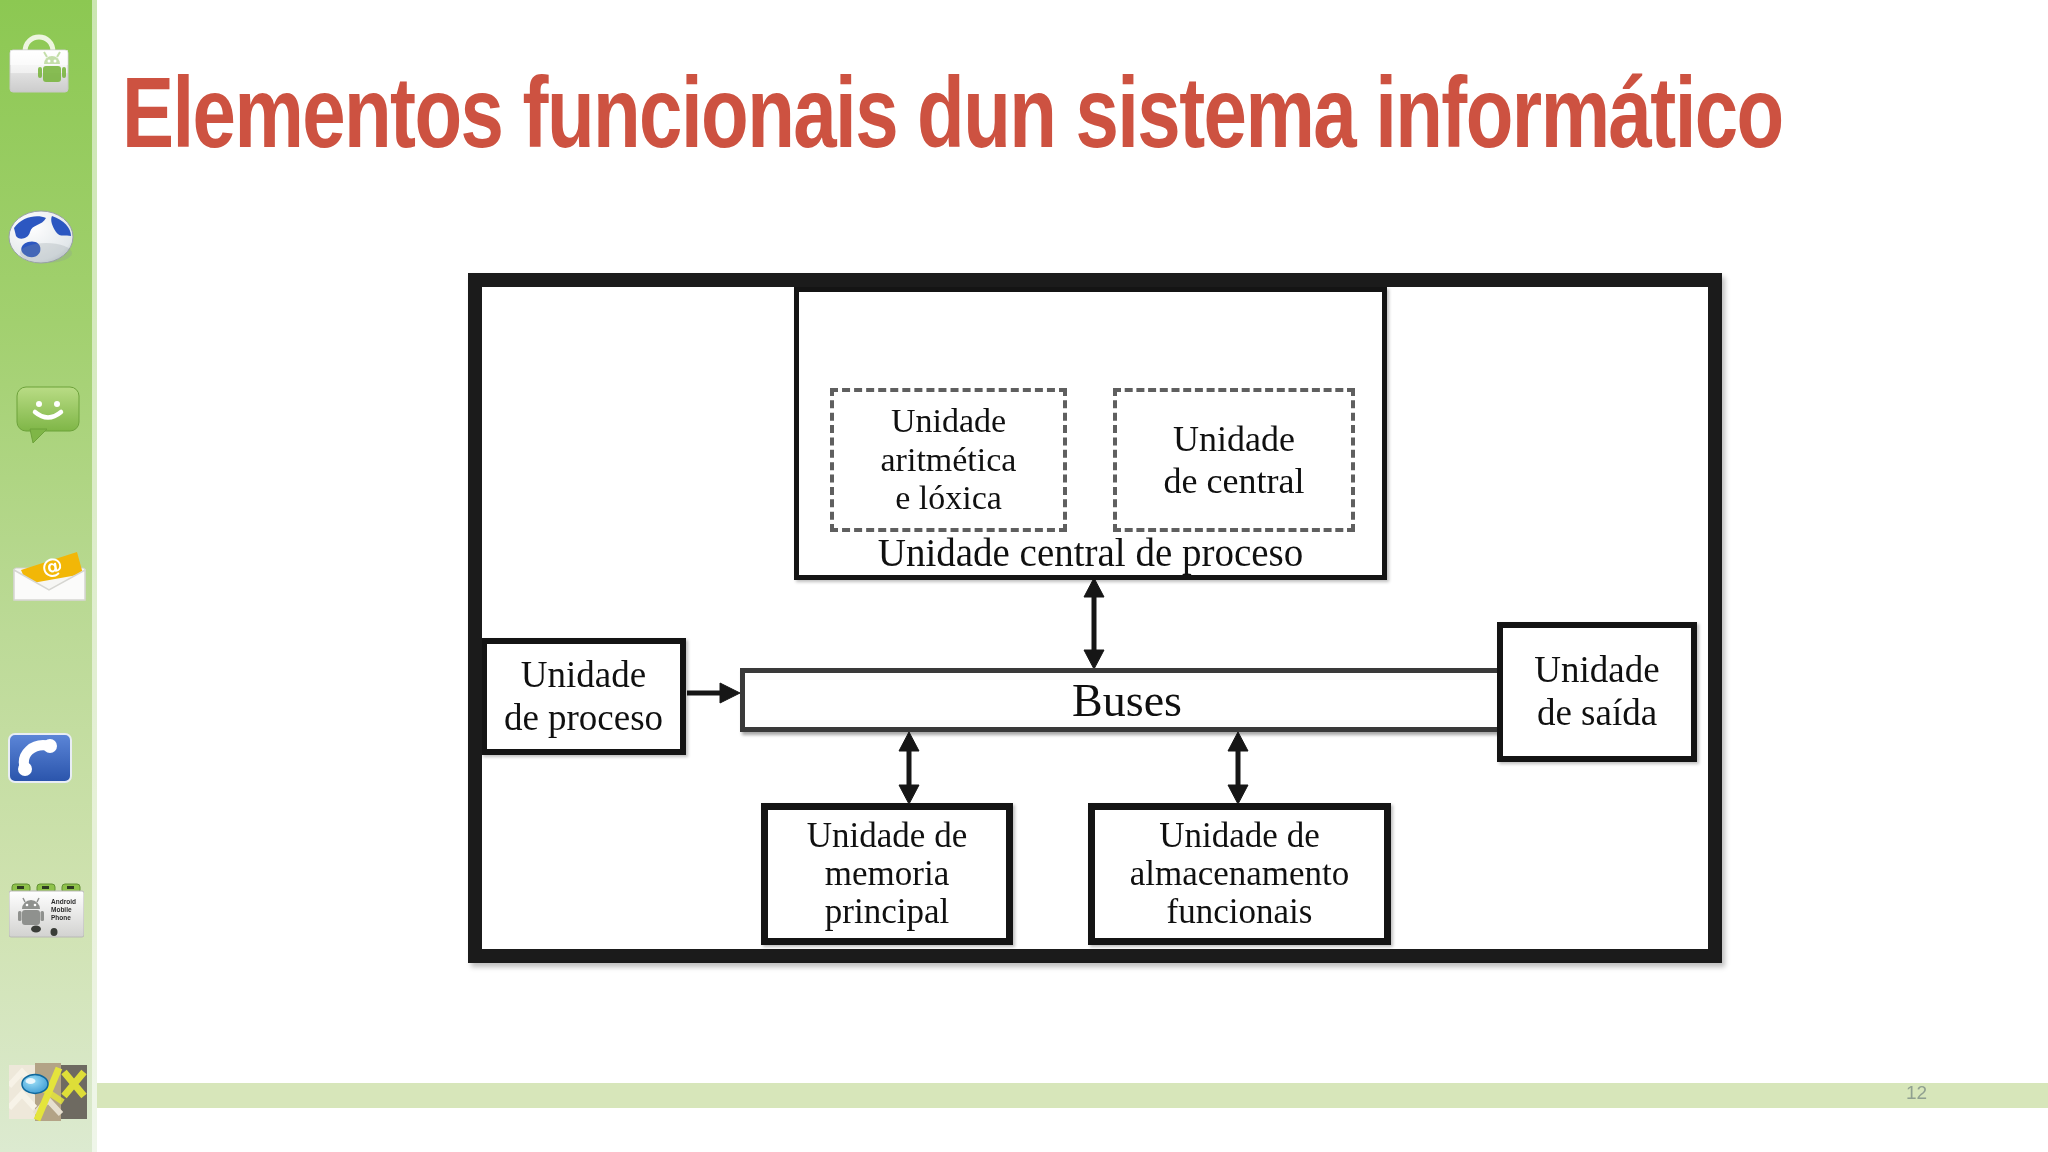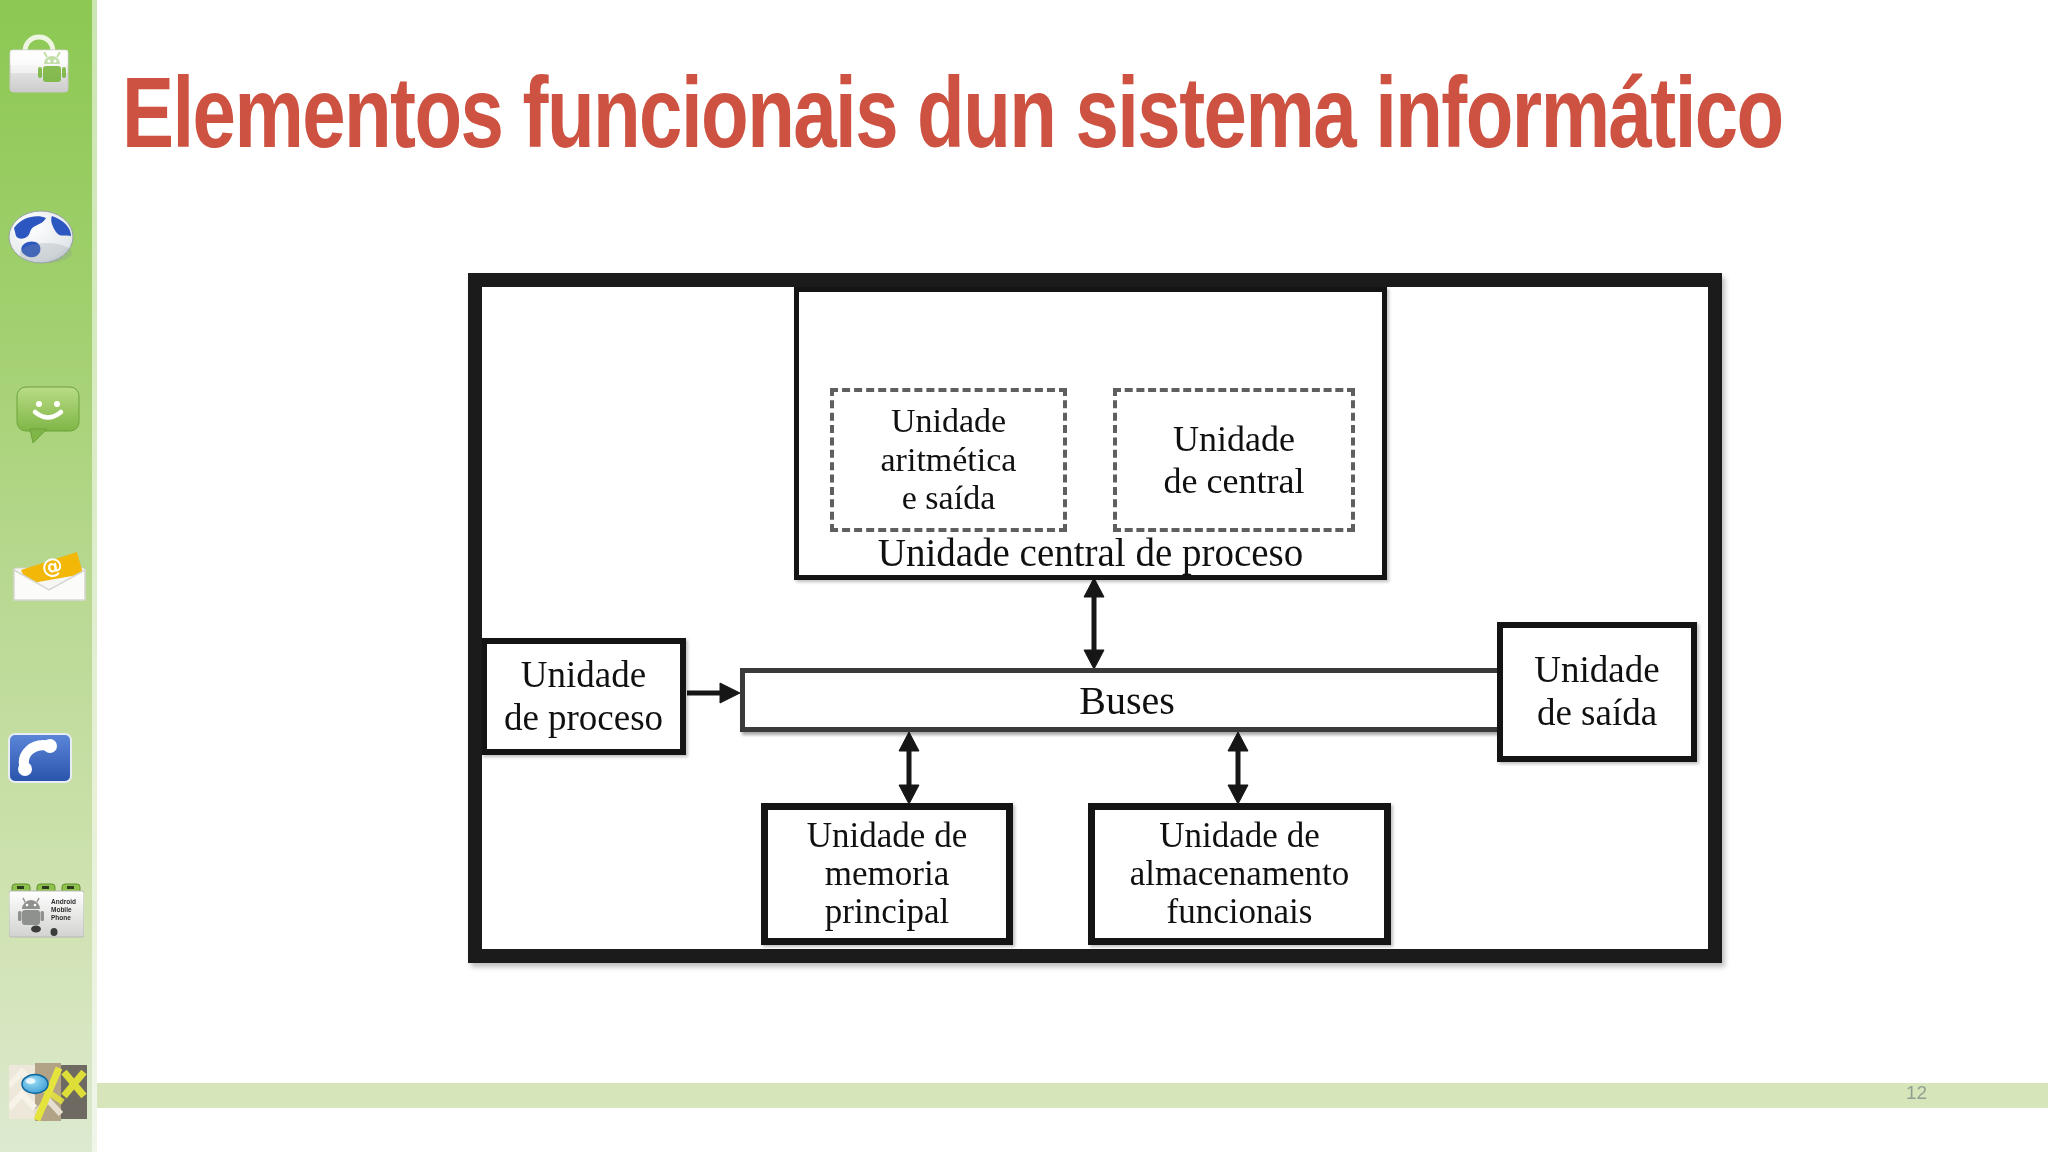--- a/index.html
+++ b/index.html
@@ -44,21 +44,21 @@
 
   .dbox{
     position:absolute;background:#ffffff;color:#101010;
     display:flex;flex-direction:column;justify-content:center;align-items:center;
     text-align:center;font-family:"Liberation Serif",serif;
   }
   .dbox span{display:block;}
   .box-cpu{left:326px;top:14px;width:593px;height:293px;border:5px solid #141414;justify-content:flex-end;padding-top:16px;font-size:39px;box-shadow:2px 2px 3px rgba(0,0,0,0.25);}
   .box-alu{left:362px;top:115px;width:237px;height:144px;border:4px dashed #5f5f5f;font-size:34px;line-height:1.13;background:transparent;}
   .box-control{left:645px;top:115px;width:242px;height:144px;border:4px dashed #5f5f5f;font-size:36px;line-height:1.18;background:transparent;}
-  .box-buses{left:272px;top:395px;width:774px;height:64px;border:5px solid #3a3a3a;font-size:40px;box-shadow:2px 3px 3px rgba(0,0,0,0.35);text-align:center;}
+  .box-buses{left:272px;top:395px;width:774px;height:64px;border:5px solid #3a3a3a;font-size:46px;box-shadow:2px 3px 3px rgba(0,0,0,0.35);text-align:center;}
   .box-entrada{left:13px;top:365px;width:205px;height:117px;border:6px solid #141414;font-size:37px;line-height:1.15;box-shadow:2px 2px 3px rgba(0,0,0,0.25);}
   .box-saida{left:1029px;top:349px;width:200px;height:140px;border:6px solid #141414;font-size:37px;line-height:1.15;box-shadow:2px 2px 3px rgba(0,0,0,0.25);}
   .box-memoria{left:293px;top:530px;width:252px;height:142px;border:7px solid #141414;font-size:35px;line-height:1.08;box-shadow:2px 2px 3px rgba(0,0,0,0.25);}
   .box-alm{left:620px;top:530px;width:303px;height:142px;border:7px solid #141414;font-size:35px;line-height:1.08;box-shadow:2px 2px 3px rgba(0,0,0,0.25);}
 
   
   .footer-bar{position:absolute;left:97px;top:1083px;width:1951px;height:25px;background:var(--footer-bar);}
   .page-num{position:absolute;left:1906px;top:1082px;font-size:19px;color:var(--page-number-color);}
 </style>
 </head>
@@ -238,21 +238,21 @@
     </g>
   </svg>
 
   <div class="dbox box-cpu">
     <span>Unidade central de proceso</span>
   </div>
 
   <div class="dbox box-alu">
     <span>Unidade</span>
     <span>aritmética</span>
-    <span>e saída</span>
+    <span>e lóxica</span>
   </div>
 
   <div class="dbox box-control">
     <span>Unidade</span>
     <span>de central</span>
   </div>
 
   <div class="dbox box-buses">
     <span>Buses</span>
   </div>

